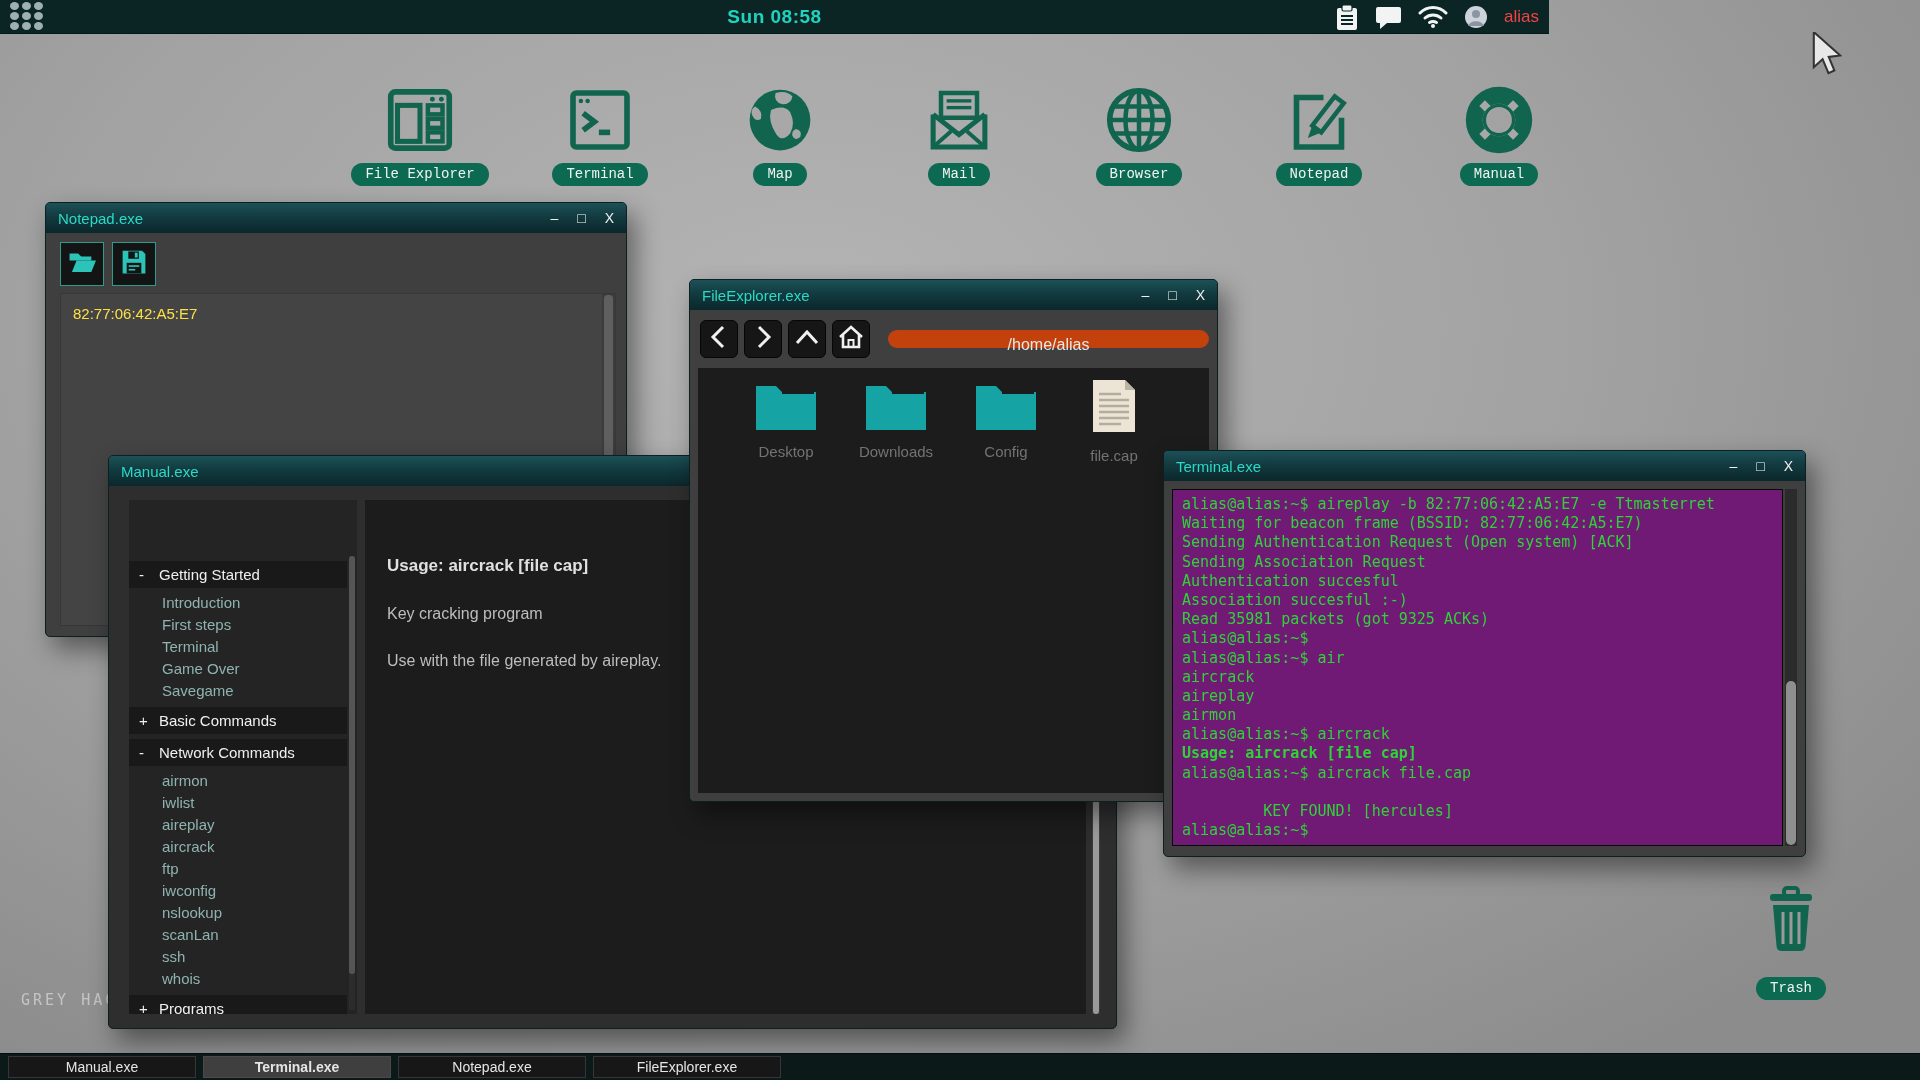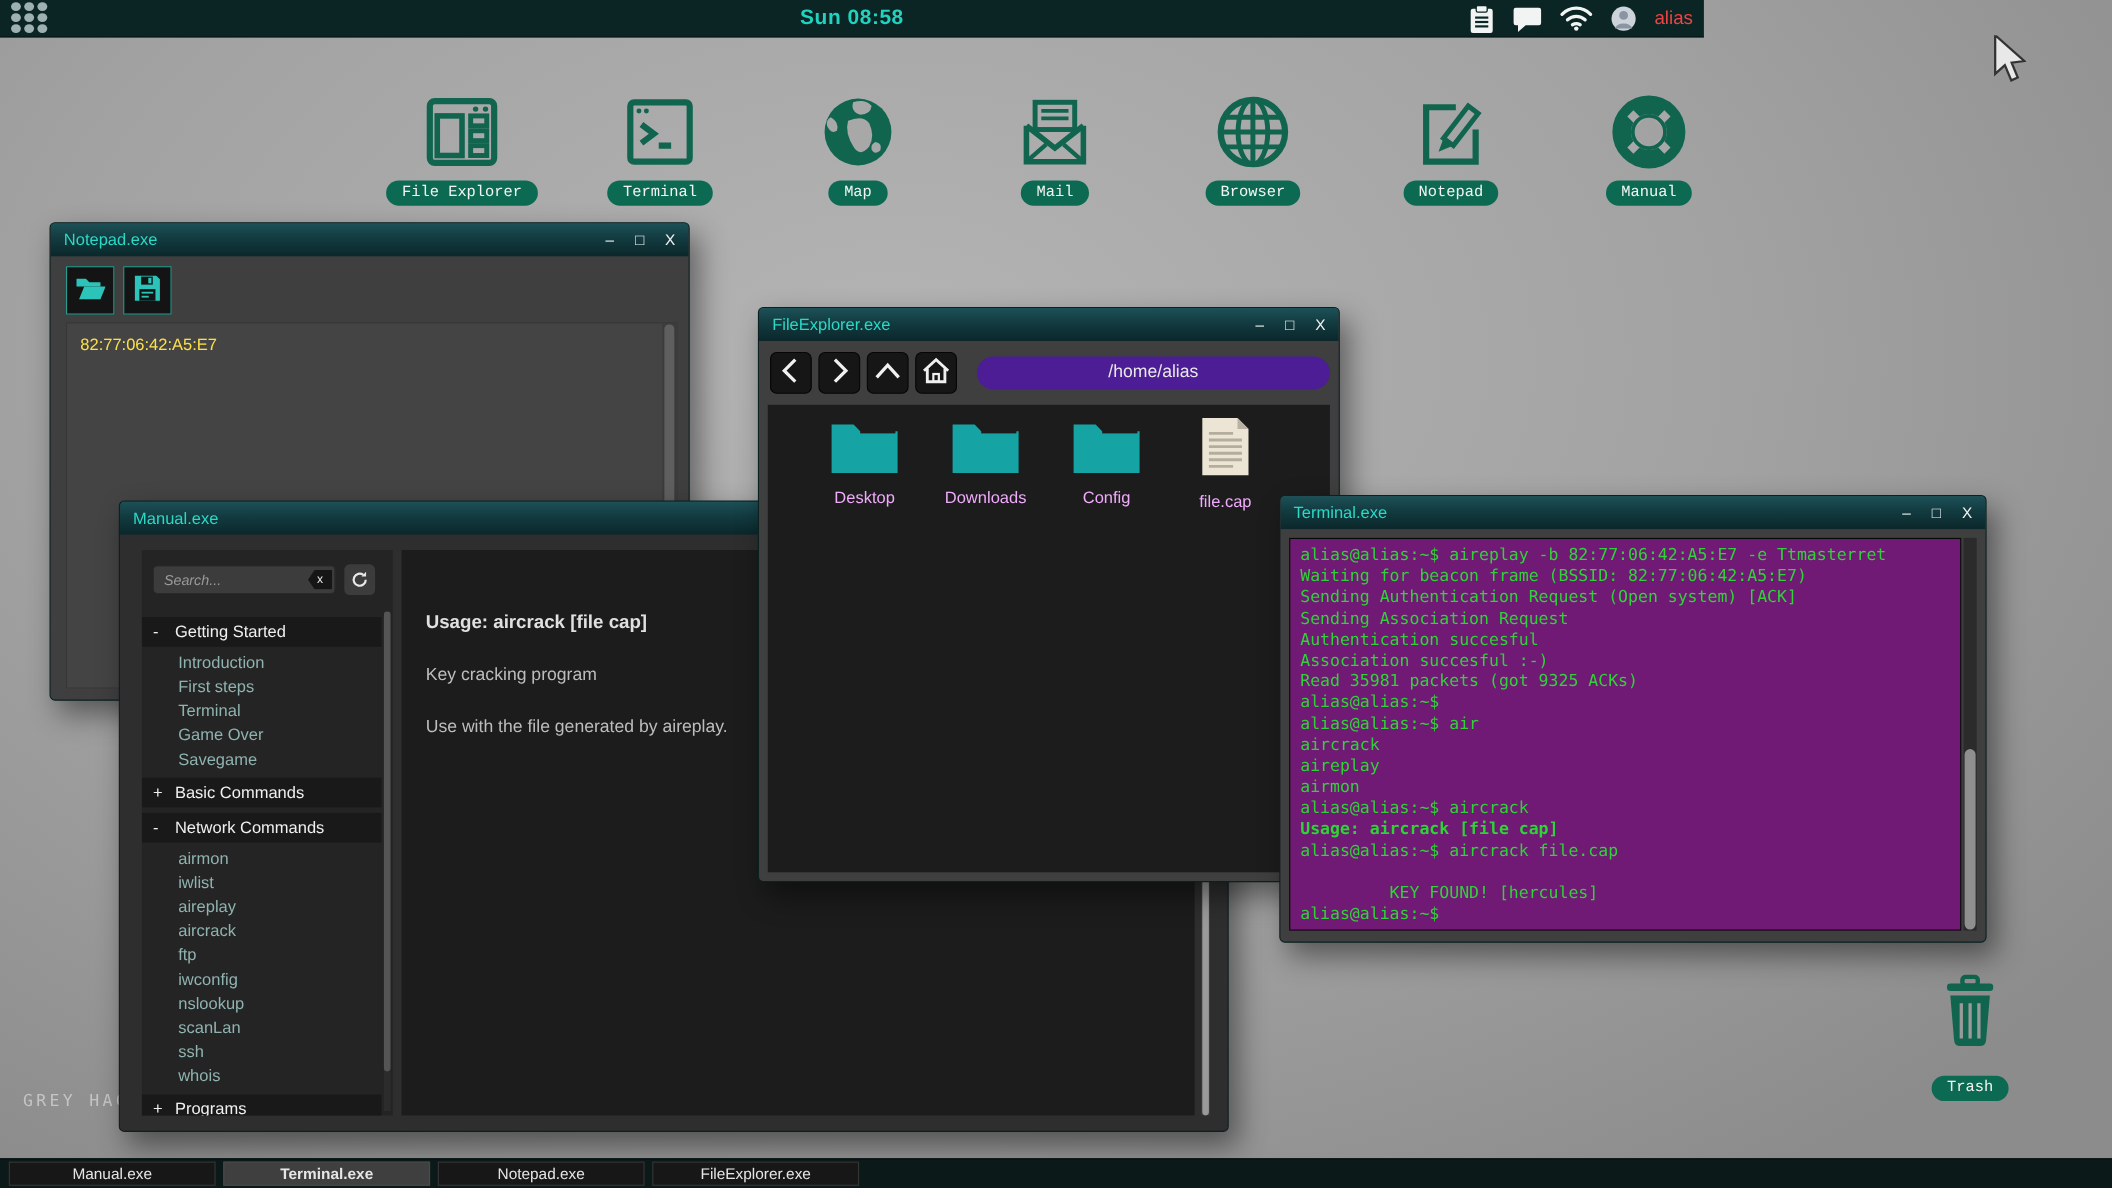--- a/index.html
+++ b/index.html
@@ -35,24 +35,24 @@
   .np-btn { width:44px; height:44px; background:#141414; border:1px solid #2a9b8e; display:flex; align-items:center; justify-content:center; cursor:pointer; }
   .np-text { position:absolute; left:14px; right:10px; top:90px; bottom:10px; background:#444444; border:1px solid #373737; }
   .np-text .np-value { color:#fde047; font-size:15px; padding:11px 12px; }
   .np-scroll { position:absolute; right:0; top:0; bottom:0; width:13px; background:#3c3c3c; }
   .np-scroll .thumb { position:absolute; top:1px; left:2px; width:9px; height:55%; background:#5f5f5f; border-radius:4px; }
 
   
   #win-explorer { left:689px; top:279px; width:529px; height:523px; z-index:30; }
   .fe-nav { display:flex; align-items:center; padding:10px 8px 10px 10px; }
   .fe-btn { width:38px; height:38px; background:#161616; border:1px solid #060606; border-radius:6px; margin-right:6px; display:flex; align-items:center; justify-content:center; cursor:pointer; }
-  .fe-path { flex:1; margin-left:12px; height:30px; background:#4c1d95; border-radius:15px; color:#e8e8e8; font-size:16px; text-align:center; line-height:30px; cursor:text; }
+  .fe-path { flex:1; margin-left:12px; height:18px; background:#c2410c; border-radius:15px; color:#e8e8e8; font-size:16px; text-align:center; line-height:30px; cursor:text; }
   .fe-files { position:absolute; left:8px; right:8px; top:88px; bottom:8px; background:#1c1c1c; }
   .fe-item { position:absolute; width:96px; top:10px; text-align:center; cursor:pointer; }
-  .fe-item .fe-label { display:block; margin-top:9px; color:#f0abfc; font-size:15px; }
+  .fe-item .fe-label { display:block; margin-top:9px; color:#737373; font-size:15px; }
 
   
   #win-manual { left:108px; top:455px; width:1009px; height:574px; z-index:20; background:#2e2e2e; }
   .man-side { position:absolute; left:20px; top:44px; width:228px; bottom:14px; background:#242424; }
   .man-search-row { display:flex; align-items:center; padding:13px 8px 12px 10px; }
   .man-search { position:relative; width:166px; height:26px; }
   .man-search input { width:100%; height:26px; background:#3c3c3c; border:1px solid #2a2a2a; border-radius:4px; color:#cfcfcf; font-style:italic; font-size:13px; padding:0 28px 0 9px; outline:none; font-family:"Liberation Sans", sans-serif; }
   .man-search input::placeholder { color:#9a9a9a; }
   .clear-btn { position:absolute; right:3px; top:4px; width:22px; height:18px; background:#161616; color:#e8e8e8; font-size:11px; line-height:18px; text-align:center; clip-path:polygon(28% 0,100% 0,100% 100%,28% 100%,0 50%); cursor:pointer; }
   .refresh-btn { width:28px; height:28px; margin-left:8px; background:#3c3c3c; border-radius:5px; display:flex; align-items:center; justify-content:center; cursor:pointer; }
@@ -260,32 +260,20 @@
   <div class="window" id="win-manual">
     <div class="titlebar">
       <span class="title">Manual.exe</span>
       <span class="controls">
         <span>–</span>
         <span>□</span>
         <span>X</span>
       </span>
     </div>
     <div class="man-side">
-      <div class="man-search-row">
-        <div class="man-search">
-          <input type="text" placeholder="Search..." style="">
-          <div class="clear-btn">x</div>
-        </div>
-        <div class="refresh-btn">
-          <svg width="16" height="16" viewBox="0 0 16 16">
-              <path d="M13.5,8 a5.5,5.5 0 1 1 -2.2,-4.4" stroke="#e8e8e8" stroke-width="2" fill="none"></path>
-              <path d="M13.8,0.8 L13.8,5 L9.6,5 Z" fill="#e8e8e8"></path>
-            </svg>
-        </div>
-      </div>
       <div class="man-tree">
           <div class="tree-header"><span class="pfx">-</span><span>Getting Started</span></div>
           <div class="tree-item">Introduction</div>
           <div class="tree-item">First steps</div>
           <div class="tree-item">Terminal</div>
           <div class="tree-item">Game Over</div>
           <div class="tree-item">Savegame</div>
           <div class="tree-header"><span class="pfx">+</span><span>Basic Commands</span></div>
           <div class="tree-header"><span class="pfx">-</span><span>Network Commands</span></div>
           <div class="tree-item">airmon</div>

